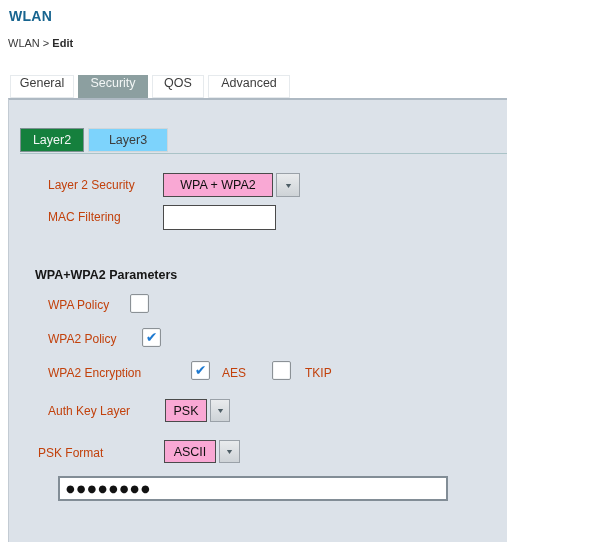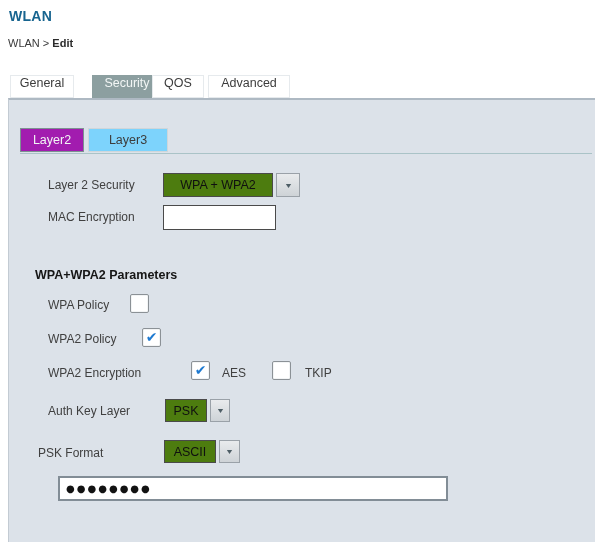--- a/index.html
+++ b/index.html
@@ -1,52 +1,52 @@
 <!DOCTYPE html>
 <html><head>
 <meta charset="utf-8">
 <style>
   * { margin:0; padding:0; box-sizing:border-box; }
   html,body { background:#fff; }
   body { font-family:"Liberation Sans","DejaVu Sans",sans-serif; }
-  #app { position:relative; width:595px; height:542px; background:#fff; overflow:hidden; }
+  #app { position:relative; width:507px; height:542px; background:#fff; overflow:hidden; }
 
   
   .page-title { position:absolute; left:9px; top:8px; font-size:14px; font-weight:bold; color:#17648f; letter-spacing:.3px; }
   .breadcrumb { position:absolute; left:8px; top:37px; font-size:11px; color:#3a3a3a; }
   .breadcrumb .crumb-current { font-weight:bold; color:#2b2b2b; }
 
   
   .tab { position:absolute; top:75px; height:23px; display:flex; justify-content:center;
          font-size:12.5px; color:#3c3c3c; background:#fff; border:1px solid #e6eaed; cursor:default; }
   .tab.selected { background:#8c9fa0; border-color:#8c9fa0; color:#f2f6f5; }
   .tab-general  { left:10px;  width:64px; }
-  .tab-security { left:92px;  width:70px; }
+  .tab-security { left:78px;  width:70px; }
   .tab-qos      { left:152px; width:52px; }
   .tab-advanced { left:208px; width:82px; }
 
   
   .panel { position:absolute; left:8px; top:98px; width:592px; height:444px;
            background:#dce2e9; border-top:2px solid #aeb9c3; border-left:1px solid #c3cbd3; }
 
   
   .subtab { position:absolute; top:128px; height:24px; display:flex; align-items:center; justify-content:center;
             font-size:12.5px; color:#3c3c3c; background:#7dd3fc; border:1px solid #cfd6da; }
-  .subtab.selected { background:#a21caf; border-color:#7d9192; color:#f2f6f5; }
+  .subtab.selected { background:#15803d; border-color:#7d9192; color:#f2f6f5; }
   .subtab-layer2 { left:20px;  width:64px; }
   .subtab-layer3 { left:88px;  width:80px; }
   .subtab-aaa    { left:172px; width:112px; }
   .subtab-divider { position:absolute; left:20px; top:153px; width:572px; height:1px; background:#aac3c7; }
 
   
-  .flabel { position:absolute; font-size:12px; color:#404040; white-space:nowrap; }
+  .flabel { position:absolute; font-size:12px; color:#c2410c; white-space:nowrap; }
   .section-title { position:absolute; left:35px; top:268px; font-size:12.5px; font-weight:bold; color:#161616; }
 
   .combo { position:absolute; display:flex; align-items:stretch; }
-  .combo-value { background:#4d7c0f; border:1px solid #4a4a4a; display:flex; align-items:center; justify-content:center;
+  .combo-value { background:#f9a8d4; border:1px solid #4a4a4a; display:flex; align-items:center; justify-content:center;
                  font-size:12.5px; color:#101010; height:24px; }
   .combo-btn { width:24px; height:24px; margin-left:3px; background:linear-gradient(#e9ebed,#ced3d7);
                border:1px solid #9aa1a8; display:flex; align-items:center; justify-content:center; cursor:default; }
   .combo-btn .arrow { font-size:7px; color:#4e5e66; line-height:1; transform:scaleX(1.3); }
 
   .textbox { position:absolute; background:#fff; border:1px solid #4a4a4a; }
 
   .checkbox { position:absolute; width:19px; height:19px; background:#fff; border:1px solid #8b9196;
               border-radius:2px; display:flex; align-items:center; justify-content:center; cursor:default;
               box-shadow:inset 0 0 0 1px #f2f4f5; }
@@ -91,21 +91,21 @@
   <div class="subtab-divider"></div>
 
   <div class="flabel" style="left:48px; top:178px;">Layer 2 Security</div>
   <div class="combo" style="left:163px; top:173px;">
     <div class="combo-value" style="width:110px;">WPA + WPA2</div>
     <div class="combo-btn">
       <span class="arrow">▼</span>
     </div>
   </div>
 
-  <div class="flabel" style="left:48px; top:210px;">MAC Encryption</div>
+  <div class="flabel" style="left:48px; top:210px;">MAC Filtering</div>
   <input class="textbox" style="left: 163px; top: 205px; width: 113px; height: 25px;" value="">
 
   <div class="section-title">WPA+WPA2 Parameters</div>
 
   <div class="flabel" style="left:48px; top:298px;">WPA Policy</div>
   <span class="checkbox" style="left:130px; top:294px;">
     
   </span>
 
   <div class="flabel" style="left:48px; top:332px;">WPA2 Policy</div>

